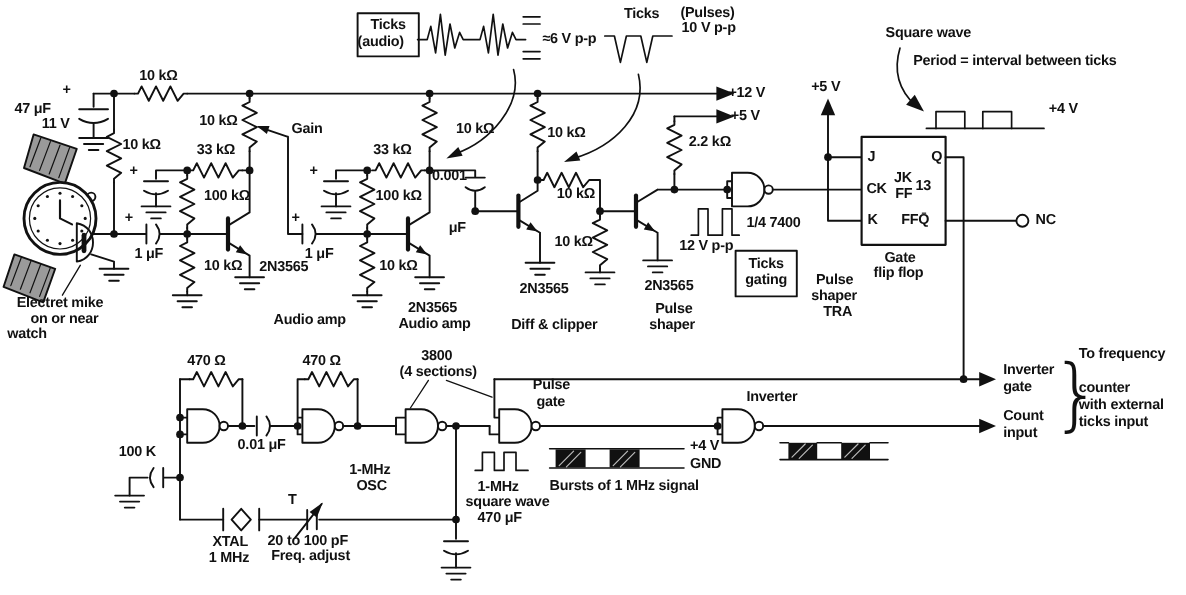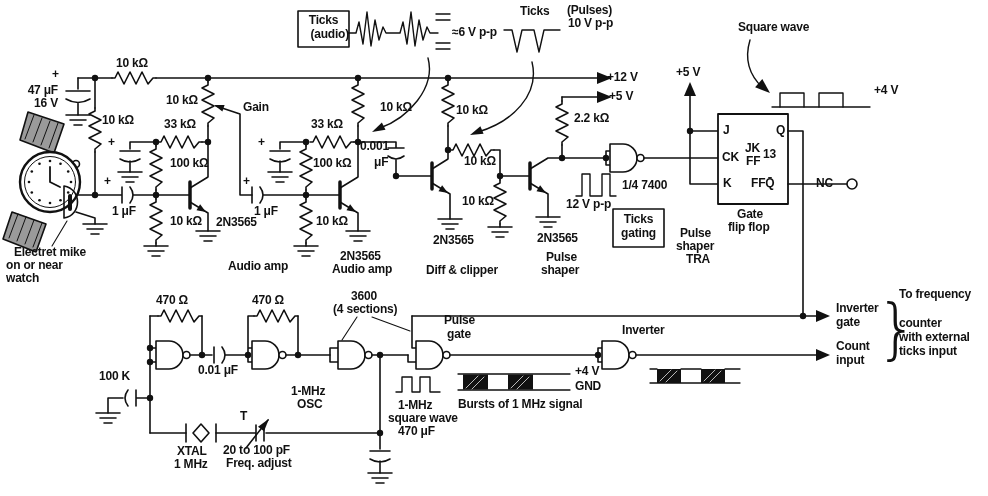--- a/index.html
+++ b/index.html
@@ -283,50 +283,50 @@
       <circle cx="202" cy="355" r="3.2"></circle>
           <circle cx="248" cy="355" r="3.2"></circle>
           <circle cx="298" cy="355" r="3.2"></circle>
       <circle cx="380" cy="355" r="3.2"></circle>
           <circle cx="380" cy="433" r="3.2"></circle>
           <circle cx="598" cy="355" r="3.2"></circle>
     </g>
   </g>
 </svg>
 
-<span class="lb" style="left:12px;top:84px;width:46px;text-align:right">47 μF</span>
-<span class="lb" style="left:12px;top:97px;width:46px;text-align:right">16 V</span>
+<span class="lb" style="left:12px;top:84px;width:46px;text-align:left">47 μF</span>
+<span class="lb" style="left:12px;top:97px;width:46px;text-align:right">11 V</span>
 <span class="lb" style="left:52px;top:68px">+</span>
 <span class="lb" style="left:116px;top:57px">10 kΩ</span>
 <span class="lb" style="left:102px;top:114px">10 kΩ</span>
 <span class="lb" style="left:166px;top:94px">10 kΩ</span>
 <span class="lb" style="left:243px;top:101px">Gain</span>
 <span class="lb" style="left:164px;top:118px">33 kΩ</span>
 <span class="lb" style="left:108px;top:136px">+</span>
 <span class="lb" style="left:170px;top:157px">100 kΩ</span>
 <span class="lb" style="left:104px;top:175px">+</span>
 <span class="lb" style="left:112px;top:205px">1 μF</span>
 <span class="lb" style="left:170px;top:215px">10 kΩ</span>
 <span class="lb" style="left:216px;top:216px">2N3565</span>
 <span class="lb" style="left:228px;top:260px">Audio amp</span>
 <span class="lb" style="left:6px;top:246px;width:80px;text-align:right">Electret mike</span>
-<span class="lb" style="left:6px;top:259px;width:76px;text-align:left">on or near</span>
+<span class="lb" style="left:6px;top:259px;width:76px;text-align:right">on or near</span>
 <span class="lb" style="left:6px;top:272px;width:76px;text-align:left">watch</span>
 
 <span class="lb" style="left:311px;top:118px">33 kΩ</span>
 <span class="lb" style="left:258px;top:136px">+</span>
 <span class="lb" style="left:313px;top:157px">100 kΩ</span>
 <span class="lb" style="left:243px;top:175px">+</span>
 <span class="lb" style="left:254px;top:205px">1 μF</span>
 <span class="lb" style="left:316px;top:215px">10 kΩ</span>
 <span class="lb" style="left:380px;top:101px">10 kΩ</span>
 <span class="lb" style="left:340px;top:250px">2N3565</span>
 <span class="lb" style="left:332px;top:263px">Audio amp</span>
 <span class="lb" style="left:360px;top:140px">0.001</span>
-<span class="lb" style="left:374px;top:156px">μF</span>
+<span class="lb" style="left:374px;top:183px">μF</span>
 
 <span class="lb" style="left:456px;top:104px">10 kΩ</span>
 <span class="lb" style="left:464px;top:155px">10 kΩ</span>
 <span class="lb" style="left:462px;top:195px">10 kΩ</span>
 <span class="lb" style="left:433px;top:234px">2N3565</span>
 <span class="lb" style="left:426px;top:264px">Diff &amp; clipper</span>
 
 <span class="lb" style="left:574px;top:112px">2.2 kΩ</span>
 <span class="lb" style="left:566px;top:198px">12 V p-p</span>
 <span class="lb" style="left:622px;top:179px">1/4  7400</span>
@@ -335,55 +335,56 @@
 <span class="lb" style="left:541px;top:264px">shaper</span>
 <span class="lb" style="left:680px;top:227px">Pulse</span>
 <span class="lb" style="left:676px;top:240px">shaper</span>
 <span class="lb" style="left:686px;top:253px">TRA</span>
 
 <span class="lb" style="left:607px;top:71px">+12 V</span>
 <span class="lb" style="left:609px;top:90px">+5 V</span>
 <span class="lb" style="left:676px;top:66px">+5 V</span>
 
 <span class="lb" style="left:298px;top:14px;width:51px;text-align:center">Ticks</span>
-<span class="lb" style="left:298px;top:28px;width:51px;text-align:right">(audio)</span>
+<span class="lb" style="left:298px;top:28px;width:51px;text-align:left">(audio)</span>
 <span class="lb" style="left:452px;top:26px">≈6 V p-p</span>
 <span class="lb" style="left:520px;top:5px">Ticks</span>
 <span class="lb" style="left:567px;top:4px">(Pulses)</span>
 <span class="lb" style="left:568px;top:17px">10 V p-p</span>
 <span class="lb" style="left:613px;top:213px;width:51px;text-align:center">Ticks</span>
 <span class="lb" style="left:613px;top:227px;width:51px;text-align:center">gating</span>
 
 <span class="lb" style="left:738px;top:21px">Square wave</span>
+<span class="lb" style="left:761px;top:44px">Period = interval between ticks</span>
 <span class="lb" style="left:874px;top:84px">+4 V</span>
 
 <span class="lb" style="left:723px;top:124px">J</span>
 <span class="lb" style="left:722px;top:151px">CK</span>
 <span class="lb" style="left:723px;top:177px">K</span>
 <span class="lb" style="left:776px;top:124px">Q</span>
 <span class="lb" style="left:751px;top:177px">FFQ̄</span>
 <span class="lb" style="left:745px;top:142px">JK</span>
 <span class="lb" style="left:746px;top:155px">FF</span>
 <span class="lb" style="left:763px;top:148px">13</span>
 <span class="lb" style="left:737px;top:208px">Gate</span>
 <span class="lb" style="left:728px;top:221px">flip flop</span>
-<span class="lb" style="left:816px;top:177px">NC</span>
+<span class="lb" style="left:863px;top:177px">NC</span>
 
 <span class="lb" style="left:156px;top:294px">470 Ω</span>
 <span class="lb" style="left:252px;top:294px">470 Ω</span>
 <span class="lb" style="left:198px;top:364px">0.01 μF</span>
 <span class="lb" style="left:99px;top:370px">100 K</span>
 <span class="lb" style="left:177px;top:445px">XTAL</span>
 <span class="lb" style="left:174px;top:458px">1 MHz</span>
 <span class="lb" style="left:240px;top:410px">T</span>
 <span class="lb" style="left:223px;top:444px">20 to 100 pF</span>
 <span class="lb" style="left:226px;top:457px">Freq. adjust</span>
 <span class="lb" style="left:291px;top:385px">1-MHz</span>
 <span class="lb" style="left:297px;top:398px">OSC</span>
-<span class="lb" style="left:351px;top:290px">3600</span>
+<span class="lb" style="left:351px;top:290px">3800</span>
 <span class="lb" style="left:333px;top:303px">(4 sections)</span>
 
 <span class="lb" style="left:444px;top:314px">Pulse</span>
 <span class="lb" style="left:447px;top:328px">gate</span>
 <span class="lb" style="left:622px;top:324px">Inverter</span>
 <span class="lb" style="left:575px;top:365px">+4 V</span>
 <span class="lb" style="left:575px;top:380px">GND</span>
 <span class="lb" style="left:458px;top:398px">Bursts of 1 MHz signal</span>
 <span class="lb" style="left:398px;top:399px">1-MHz</span>
 <span class="lb" style="left:388px;top:412px">square wave</span>

